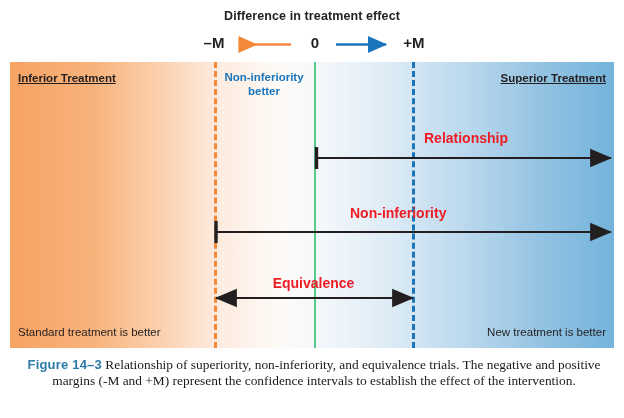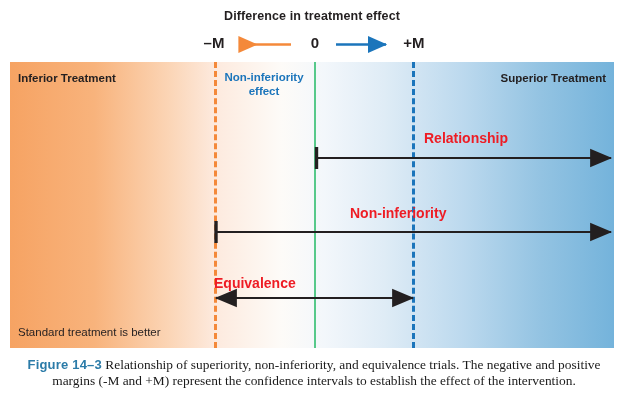--- a/index.html
+++ b/index.html
@@ -61,21 +61,21 @@
     height:286px;
   }
   .vline.dashblue{
     left:412px;
     border-left:3px dashed #1b75bb;
   }
 
   
   .bandlbl{
     position:absolute;
-    font-size:11.5px;font-weight:bold;color:#231f20;
+    font-size:11.5px;font-weight:bold;color:#231f20;text-decoration:underline;
   }
   .bandlbl.inferior{left:18px;top:72px;}
   .bandlbl.superior{right:18px;top:72px;}
 
   .nimargin{
     position:absolute;left:218px;top:70px;width:92px;
     text-align:center;
     font-size:11.5px;font-weight:bold;color:#1b75bb;
     line-height:14px;
   }
@@ -93,21 +93,21 @@
   
   .redlbl{
     position:absolute;
     font-size:14px;font-weight:bold;color:#ee1c24;
     white-space:nowrap;
   }
   .redlbl.sup{left:424px;top:130px;}
   .redlbl.noninf{left:350px;top:205px;}
   .redlbl.equiv{left:0;top:275px;width:624px;}
   .redlbl.equiv span{
-    position:absolute;left:214px;width:199px;display:block;
+    position:absolute;left:214px;width:199px;text-align:center;display:block;
   }
 
   
   .caption{
     position:absolute;left:10px;top:357px;width:608px;
     font-family:"Liberation Serif", serif;
     font-size:13.4px;line-height:16.4px;color:#1a1a1a;
     text-align:center;
   }
   .caption .fignum{
@@ -146,24 +146,25 @@
 
   <div class="vline dashorange"></div>
   <div class="vline green"></div>
   <div class="vline dashblue"></div>
 
   <div class="bandlbl inferior">Inferior Treatment</div>
   <div class="bandlbl superior">Superior Treatment</div>
 
   <div class="nimargin">
     <div>Non-inferiority</div>
-    <div>effect</div>
+    <div>better</div>
   </div>
 
   <div class="footlbl std">Standard treatment is better</div>
+  <div class="footlbl new">New treatment is better</div>
 
   <svg class="arrows" viewBox="0 0 624 286">
     <defs>
       <marker id="mk-black-r" markerWidth="11" markerHeight="10" refX="9.5" refY="5" orient="auto">
         <path d="M0,0.8 L10,5 L0,9.2 Z" fill="#231f20"></path>
       </marker>
       <marker id="mk-black-l" markerWidth="11" markerHeight="10" refX="9.5" refY="5" orient="auto">
         <path d="M0,0.8 L10,5 L0,9.2 Z" fill="#231f20"></path>
       </marker>
     </defs>

